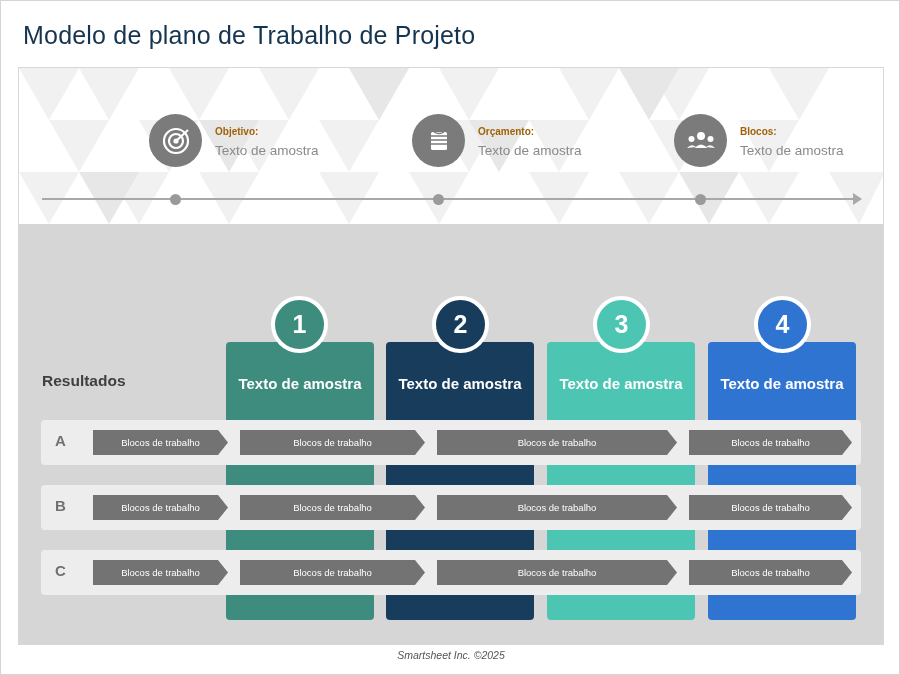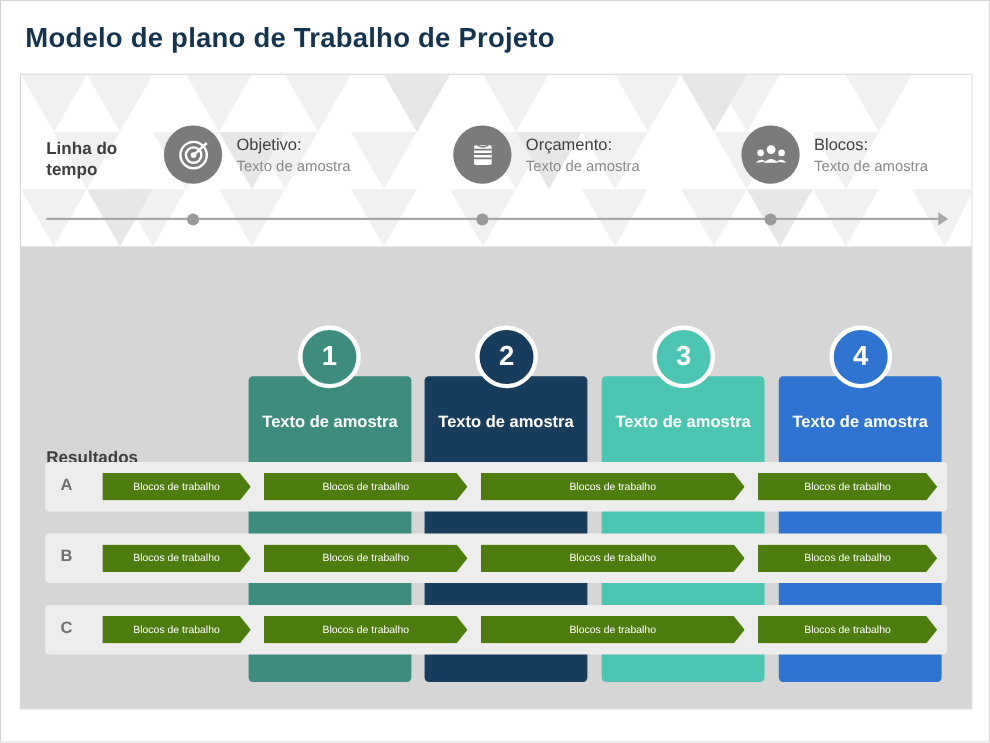--- a/index.html
+++ b/index.html
@@ -21,21 +21,21 @@
     border: 1px solid #d5d5d5;
     background: #ffffff;
   }
 
   
   .title {
     position: absolute;
     left: 22px;
     top: 20px;
     font-size: 25px;
-    font-weight: bold;
+    font-weight: normal;
     color: #15344f;
     letter-spacing: 0.2px;
   }
 
   
   .card {
     position: absolute;
     left: 17px;
     top: 66px;
     width: 866px;
@@ -84,23 +84,23 @@
     height: 53px;
     border-radius: 50%;
     background: #7b7b7b;
     display: flex;
     align-items: center;
     justify-content: center;
     flex: none;
   }
   .tl-text { margin-left: 13px; }
   .tl-head {
-    font-size: 15px;
-    font-weight: normal;
-    color: #404040;
+    font-size: 10px;
+    font-weight: bold;
+    color: #a16207;
     line-height: 18px;
   }
   .tl-sub {
     font-size: 13.5px;
     color: #8a8a8a;
     line-height: 17px;
     margin-top: 1px;
   }
 
   .tl-axis {
@@ -146,21 +146,20 @@
     background: #d6d6d6;
   }
 
   .results-label {
     position: absolute;
     left: 23px;
     top: 148px;
     font-size: 15.5px;
     font-weight: bold;
     color: #3f3f3f;
-    margin-top: 36px;
   }
   .col-head {
     position: absolute;
     top: 118px;
     width: 148px;
     height: 84px;
     border-radius: 4px 4px 0 0;
     display: flex;
     align-items: center;
     justify-content: center;
@@ -212,21 +211,21 @@
     font-size: 15px;
     font-weight: bold;
     color: #707070;
   }
 
   
   .chev {
     position: absolute;
     top: 10px;
     height: 25px;
-    background: #4d7c0f;
+    background: #737373;
     color: #ffffff;
     font-size: 9.5px;
     display: flex;
     align-items: center;
     justify-content: center;
     text-align: center;
     clip-path: polygon(0 0, calc(100% - 10px) 0, 100% 50%, calc(100% - 10px) 100%, 0 100%);
   }
 
   .footer {
@@ -285,21 +284,20 @@
           <polygon points="600,0 630,52 660,0"></polygon>
           <polygon points="180,52 210,104 240,52"></polygon>
           <polygon points="450,52 480,104 510,52"></polygon>
           <polygon points="60,104 90,156 120,104"></polygon>
           <polygon points="660,104 690,156 720,104"></polygon>
         </g>
       </svg>
     </div>
 
     <div class="timeline">
-      <div class="tl-label">Linha do tempo</div>
 
       <div class="tl-item" style="left:130px;">
         <div class="tl-circle">
           <svg width="30" height="30" viewBox="0 0 30 30">
             <circle cx="15" cy="15" r="12" fill="none" stroke="#ffffff" stroke-width="2.2"></circle>
             <circle cx="15" cy="15" r="7" fill="none" stroke="#ffffff" stroke-width="2.2"></circle>
             <circle cx="15" cy="15" r="2.6" fill="#ffffff"></circle>
             <path d="M15 15 L27 4" stroke="#ffffff" stroke-width="2.2" fill="none"></path>
           </svg>
         </div>
@@ -404,13 +402,14 @@
         <div class="strip-letter">C</div>
         <div class="chev" style="left:52px;width:135px;">Blocos de trabalho</div>
         <div class="chev" style="left:199px;width:185px;">Blocos de trabalho</div>
         <div class="chev" style="left:396px;width:240px;">Blocos de trabalho</div>
         <div class="chev" style="left:648px;width:163px;">Blocos de trabalho</div>
       </div>
 
     </div>
   </div>
 
+  <div class="footer">Smartsheet Inc. ©2025</div>
 </div>
 
 </body></html>

